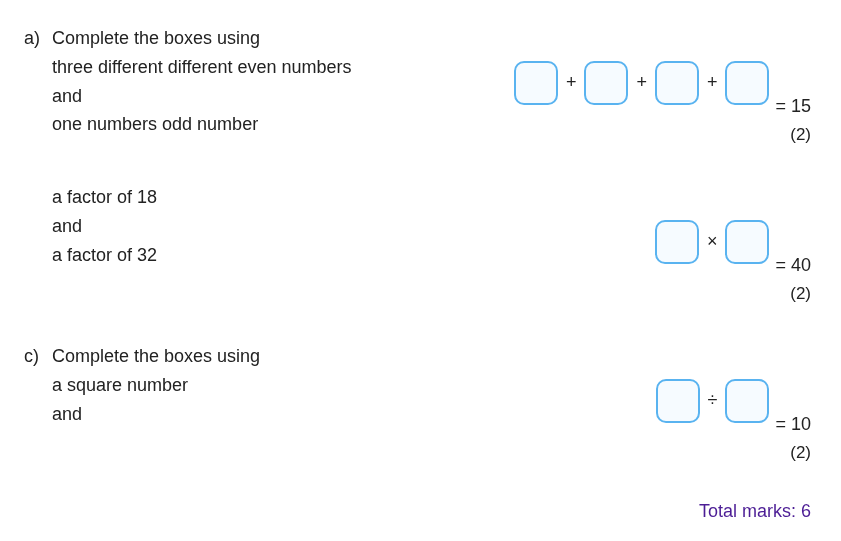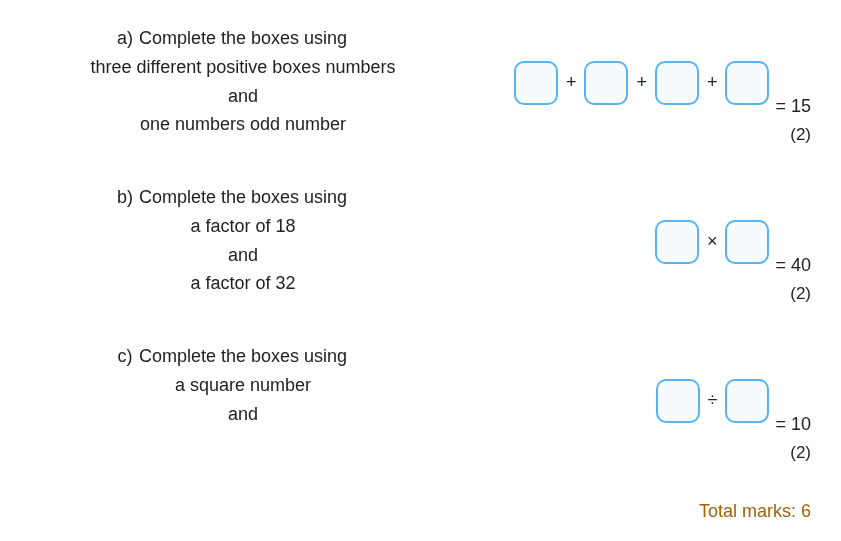--- a/index.html
+++ b/index.html
@@ -17,21 +17,20 @@
     position: relative;
   }
   .qrow {
     display: flex;
     align-items: flex-start;
   }
   .qleft {
     flex: 0 0 420px;
     padding-right: 10px;
     line-height: 1.6;
-    text-align: center;
   }
   .qright {
     flex: 1 1 auto;
     display: flex;
     flex-direction: column;
     align-items: flex-end;
     padding-right: 6px;
   }
   .equation {
     display: flex;
@@ -70,21 +69,21 @@
     display: inline-block;
     width: 28px;
   }
   .indent {
     padding-left: 28px;
   }
   .bold { font-weight: normal; }
   .total {
     text-align: right;
     font-size: 18px;
-    color: #a16207;
+    color: #4c1d95;
     padding-right: 6px;
     margin-top: 12px;
   }
   .bottom-bar {
     height: 14px;
     width: 100%;
     border-radius: 7px;
     background: linear-gradient(#eef7fd, #e6f2fb);
     margin-top: 26px;
   }
@@ -92,21 +91,21 @@
 </head>
 <body>
 
 <div class="question">
   <div class="qrow">
     <div class="qleft">
       <div>
         <span class="letter">a)</span><span>Complete the boxes using</span>
       </div>
       <div class="indent">
-        <span>three </span><span class="bold">different</span><span> positive boxes numbers</span>
+        <span>three </span><span class="bold">different</span><span> different even numbers</span>
       </div>
       <div class="indent">and</div>
       <div class="indent">one numbers odd number</div>
     </div>
     <div class="qright">
       <div class="equation">
         <input class="box" type="text" style="">
         <span class="op">+</span>
         <input class="box" type="text" style="">
         <span class="op">+</span>
@@ -116,23 +115,20 @@
         <span class="result">= 15</span>
       </div>
       <div class="marks">(2)</div>
     </div>
   </div>
 </div>
 
 <div class="question">
   <div class="qrow">
     <div class="qleft">
-      <div>
-        <span class="letter">b)</span><span>Complete the boxes using</span>
-      </div>
       <div class="indent">a factor of 18</div>
       <div class="indent">and</div>
       <div class="indent">a factor of 32</div>
     </div>
     <div class="qright">
       <div class="equation">
         <input class="box" type="text" style="">
         <span class="op">×</span>
         <input class="box" type="text" style="">
         <span class="result">= 40</span>

